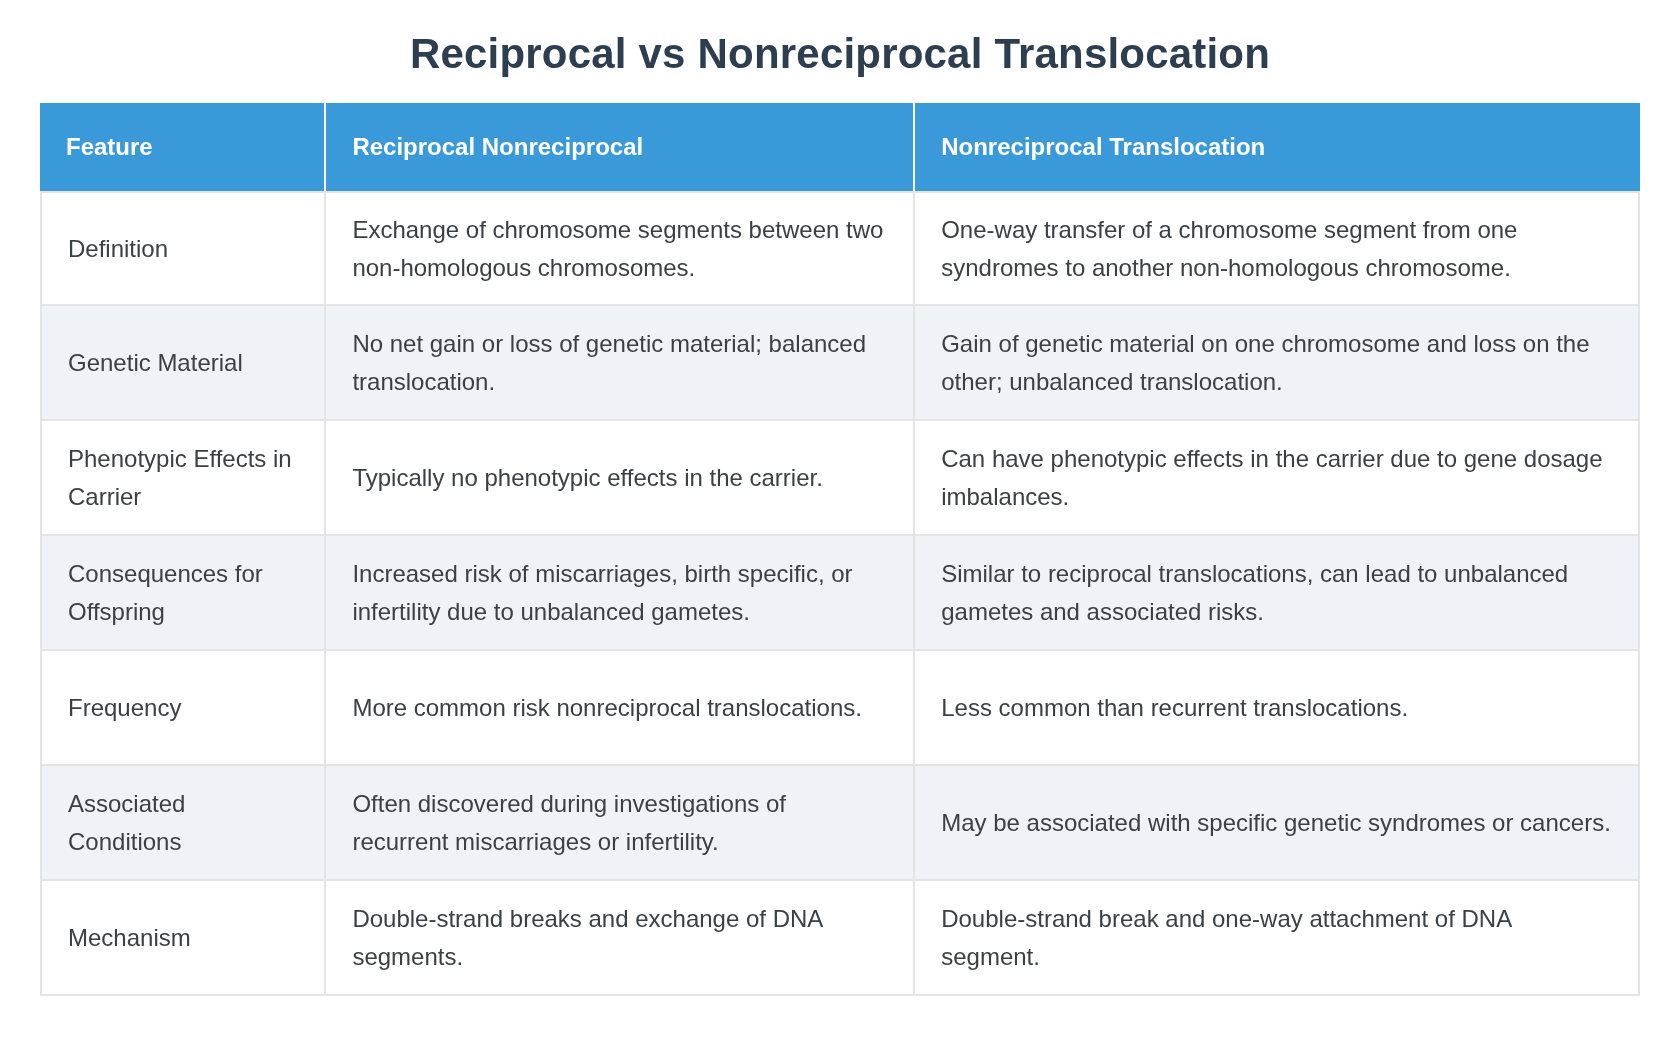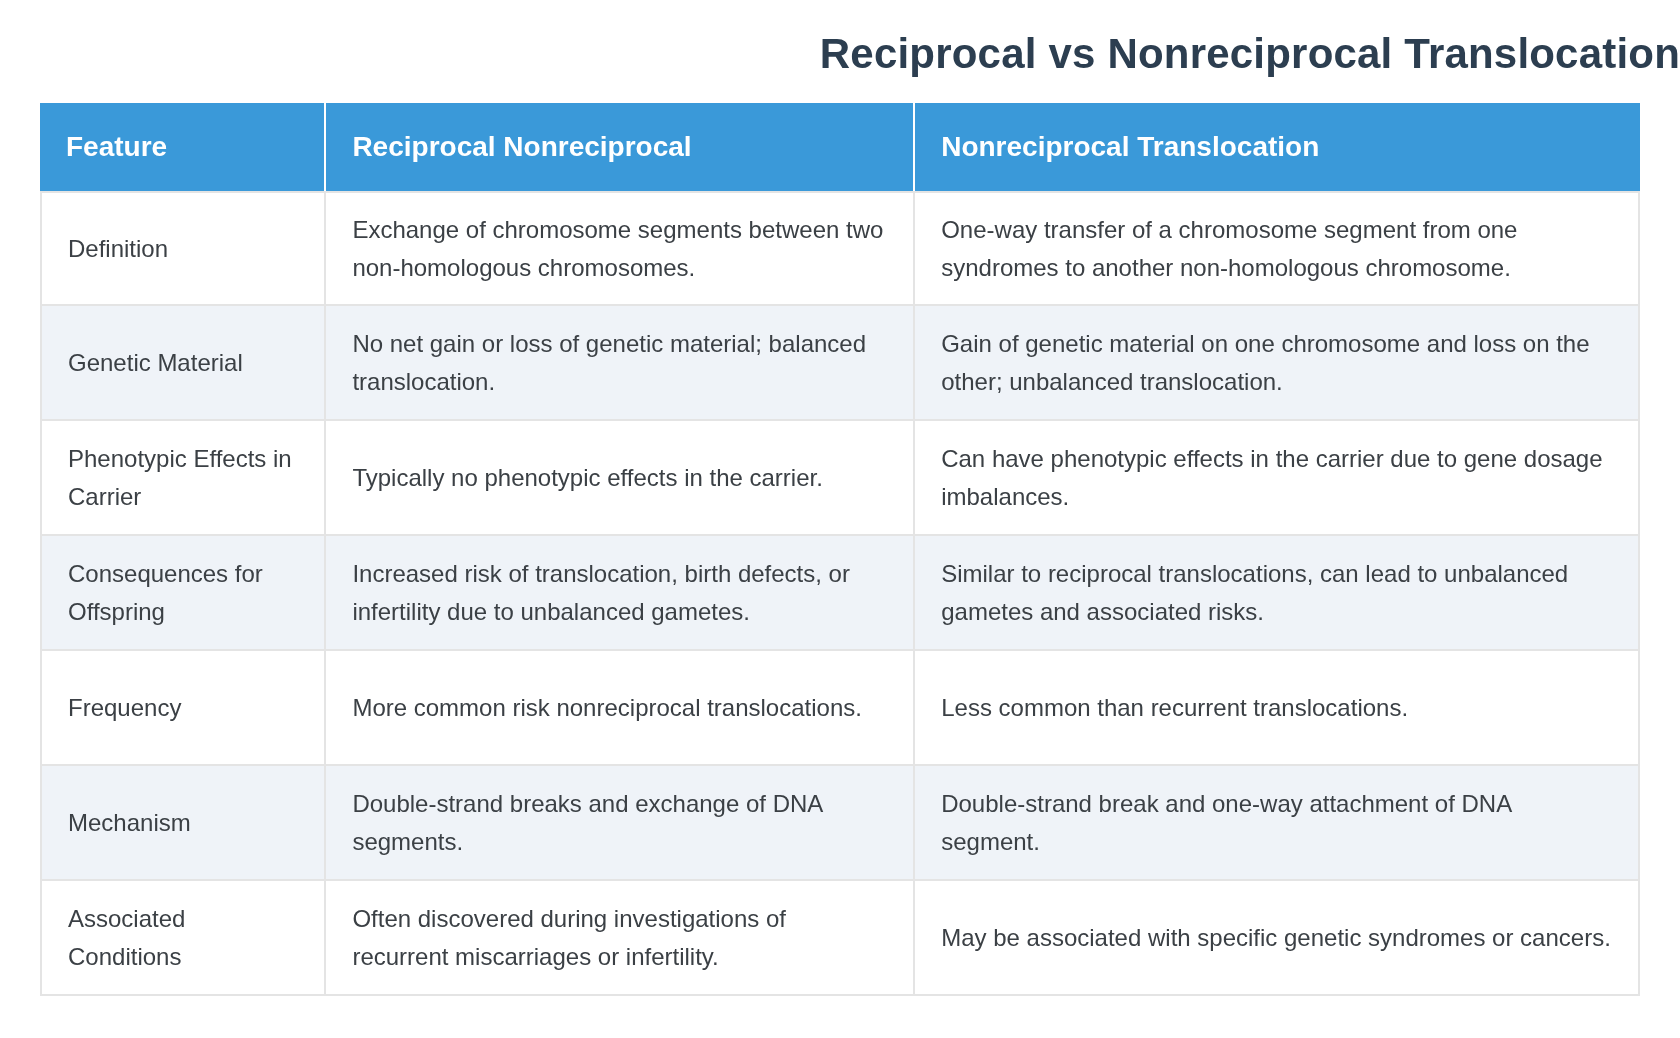--- a/index.html
+++ b/index.html
@@ -17,21 +17,21 @@
     font-family: "Liberation Sans", "DejaVu Sans", sans-serif;
   }
   .page {
     width: 1680px;
     height: 1038px;
     background: #ffffff;
     overflow: hidden;
   }
   .page-title {
     margin-top: 30px;
-    text-align: right;
+    text-align: center;
     font-size: 42px;
     font-weight: 700;
     letter-spacing: 0.2px;
     color: var(--title-text);
   }
   table.comparison {
     width: 1600px;
     margin: 25px auto 0 auto;
     border-collapse: separate;
     border-spacing: 0;
@@ -41,21 +41,21 @@
     text-align: left;
     vertical-align: middle;
     padding: 16px 26px;
   }
   col.col-feature      { width: 17.9%; }
   col.col-reciprocal   { width: 36.8%; }
   col.col-nonreciprocal{ width: 45.3%; }
   thead th {
     background: var(--header-bg);
     color: var(--header-text);
-    font-size: 28px;
+    font-size: 24px;
     font-weight: 700;
     height: 88px;
     border-right: 2px solid #ffffff;
   }
   thead th:last-child { border-right: none; }
   tbody td {
     background: var(--row-bg);
     color: var(--body-text);
     font-size: 24px;
     line-height: 38px;
@@ -97,33 +97,33 @@
           <td>No net gain or loss of genetic material; balanced translocation.</td>
           <td>Gain of genetic material on one chromosome and loss on the other; unbalanced translocation.</td>
         </tr>
         <tr>
           <td>Phenotypic Effects in Carrier</td>
           <td>Typically no phenotypic effects in the carrier.</td>
           <td>Can have phenotypic effects in the carrier due to gene dosage imbalances.</td>
         </tr>
         <tr>
           <td>Consequences for Offspring</td>
-          <td>Increased risk of translocation, birth defects, or infertility due to unbalanced gametes.</td>
+          <td>Increased risk of miscarriages, birth specific, or infertility due to unbalanced gametes.</td>
           <td>Similar to reciprocal translocations, can lead to unbalanced gametes and associated risks.</td>
         </tr>
         <tr>
           <td>Frequency</td>
           <td>More common risk nonreciprocal translocations.</td>
           <td>Less common than recurrent translocations.</td>
         </tr>
         <tr>
+          <td>Associated Conditions</td>
+          <td>Often discovered during investigations of recurrent miscarriages or infertility.</td>
+          <td>May be associated with specific genetic syndromes or cancers.</td>
+        </tr>
+        <tr>
           <td>Mechanism</td>
           <td>Double-strand breaks and exchange of DNA segments.</td>
           <td>Double-strand break and one-way attachment of DNA segment.</td>
-        </tr>
-        <tr>
-          <td>Associated Conditions</td>
-          <td>Often discovered during investigations of recurrent miscarriages or infertility.</td>
-          <td>May be associated with specific genetic syndromes or cancers.</td>
         </tr>
       </tbody>
   </table>
 </div>
 
 </body></html>

